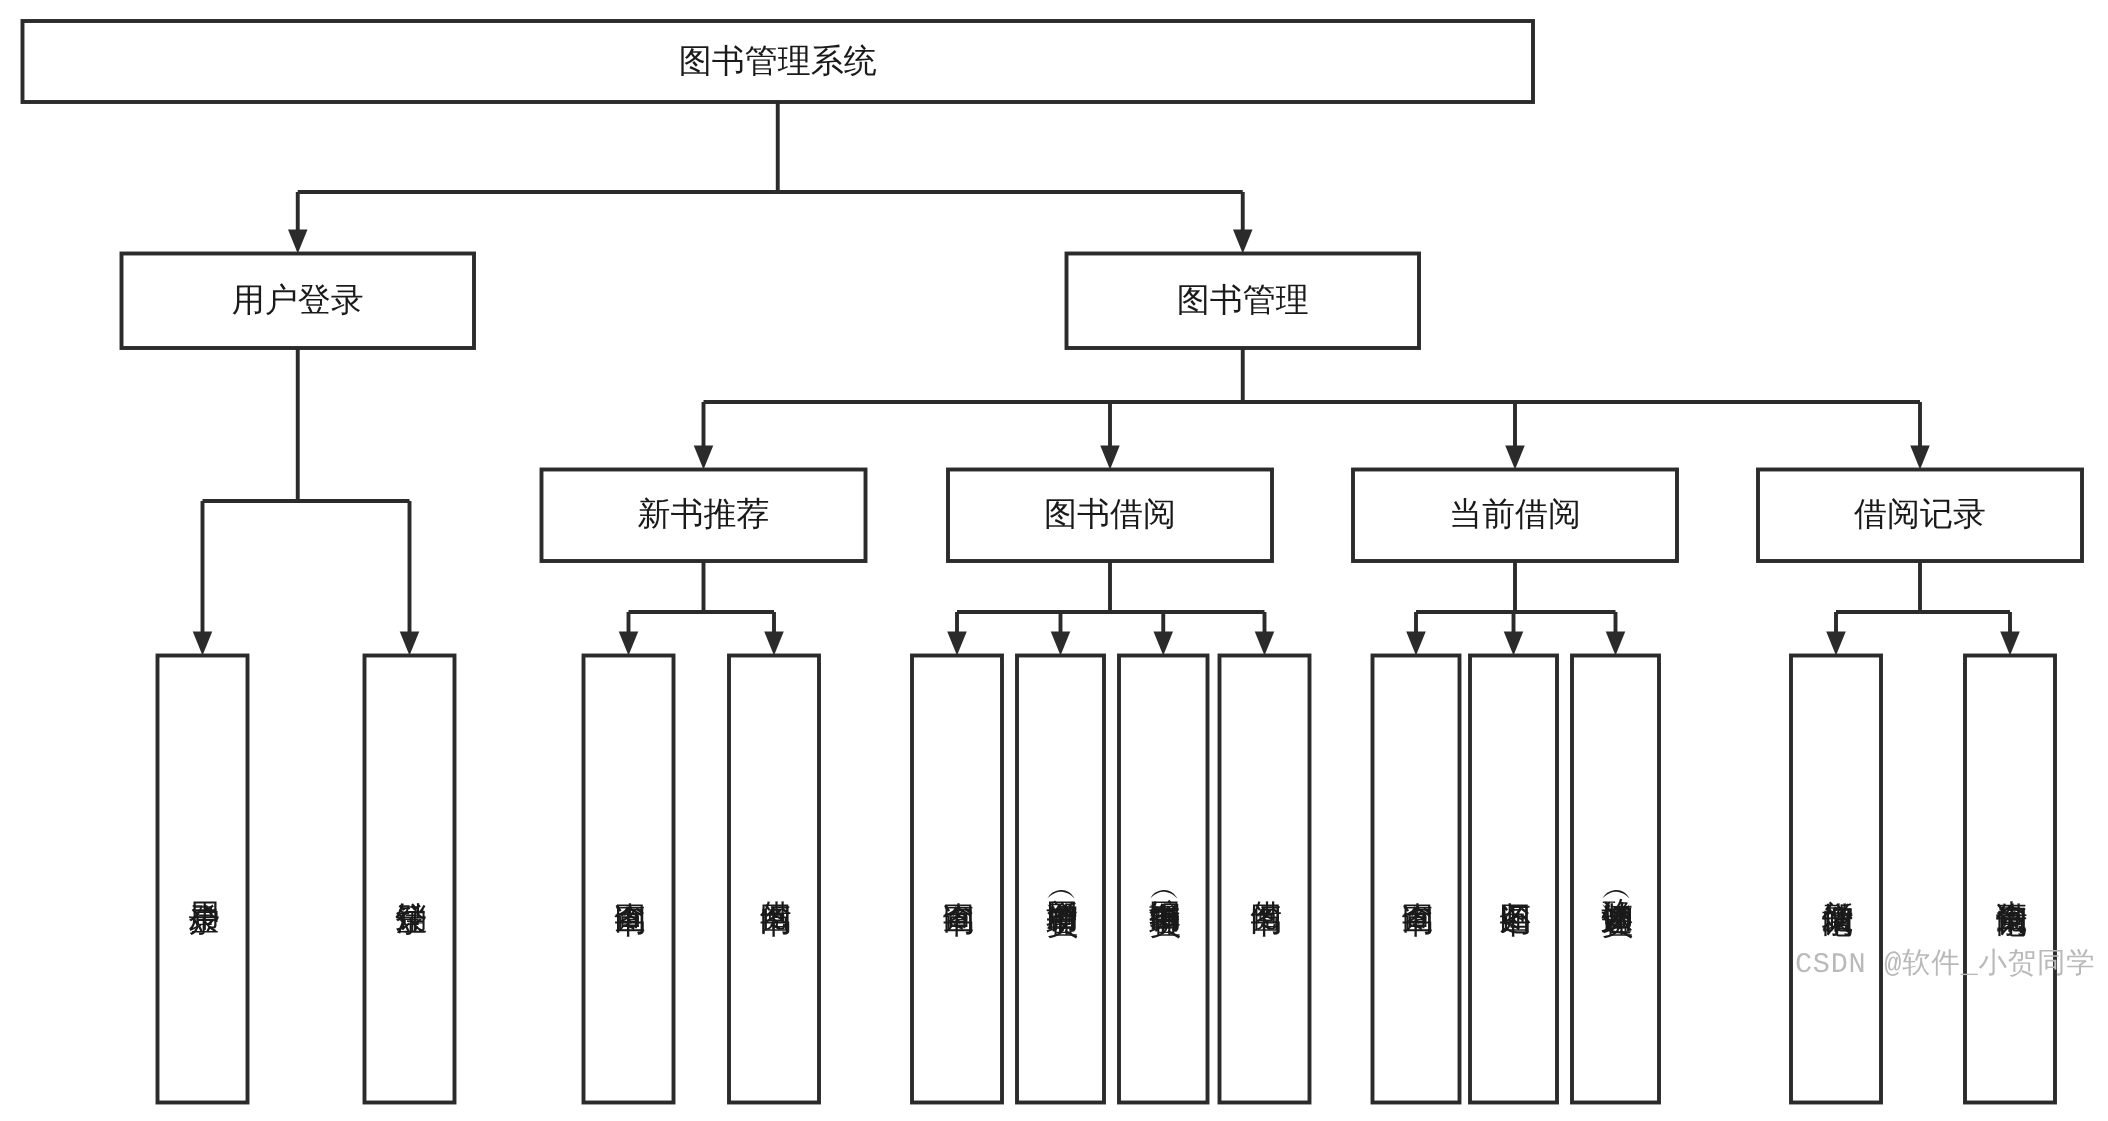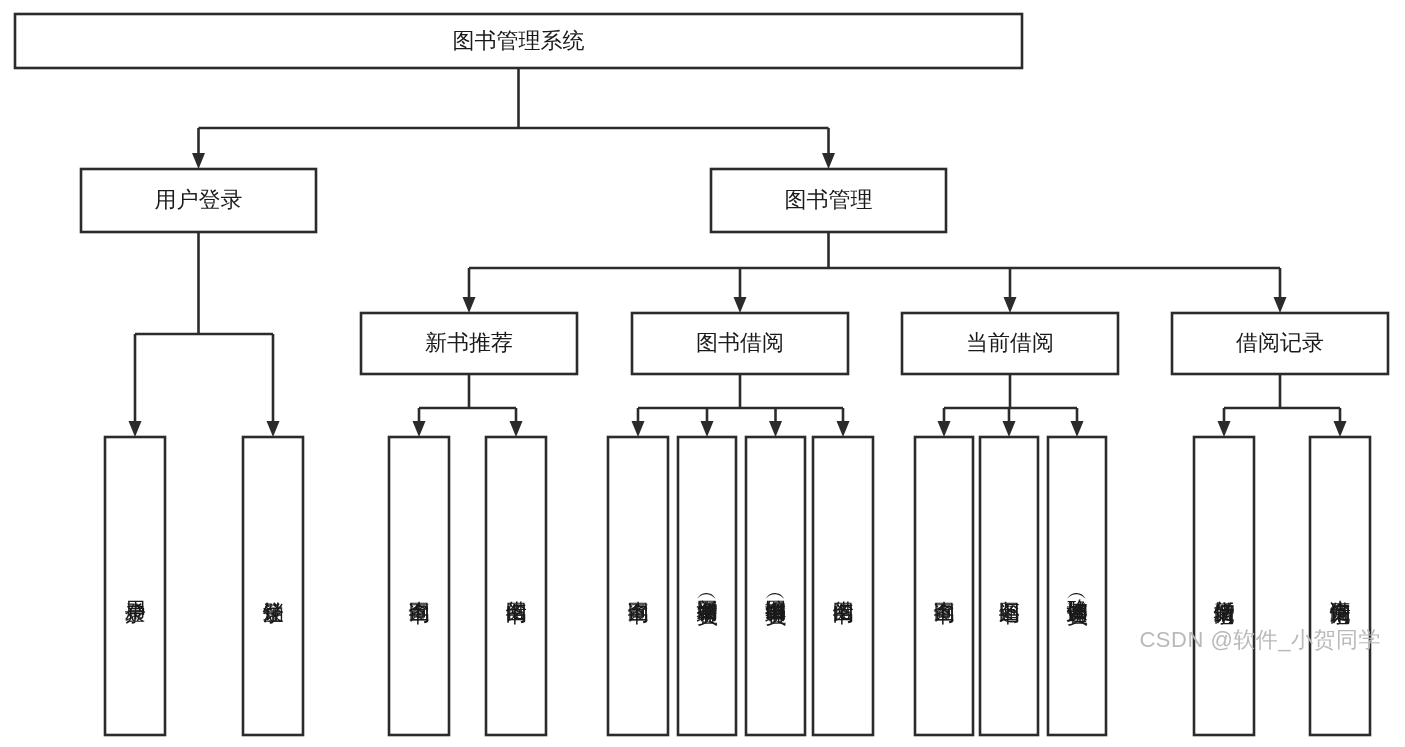--- a/index.html
+++ b/index.html
@@ -56,24 +56,24 @@
   }
   .vlabel-wrap {
     position: absolute;
     display: flex;
     align-items: center;
     justify-content: center;
     pointer-events: none;
   }
   .watermark {
     position: absolute;
-    right: 24px;
+    right: 8px;
     bottom: 4px;
-    font-family: Liberation Sans, sans-serif;
-    font-size: 22px;
+    font-family: Liberation Mono, monospace;
+    font-size: 19px;
     color: #b9b9b9;
     white-space: nowrap;
     letter-spacing: 0.5px;
   }
 </style>
 </head>
 <body>
 
 <div id="chart-root">
   <svg id="chart-svg" width="1405" height="747" viewBox="0 0 1405 747" xmlns="http://www.w3.org/2000/svg">

